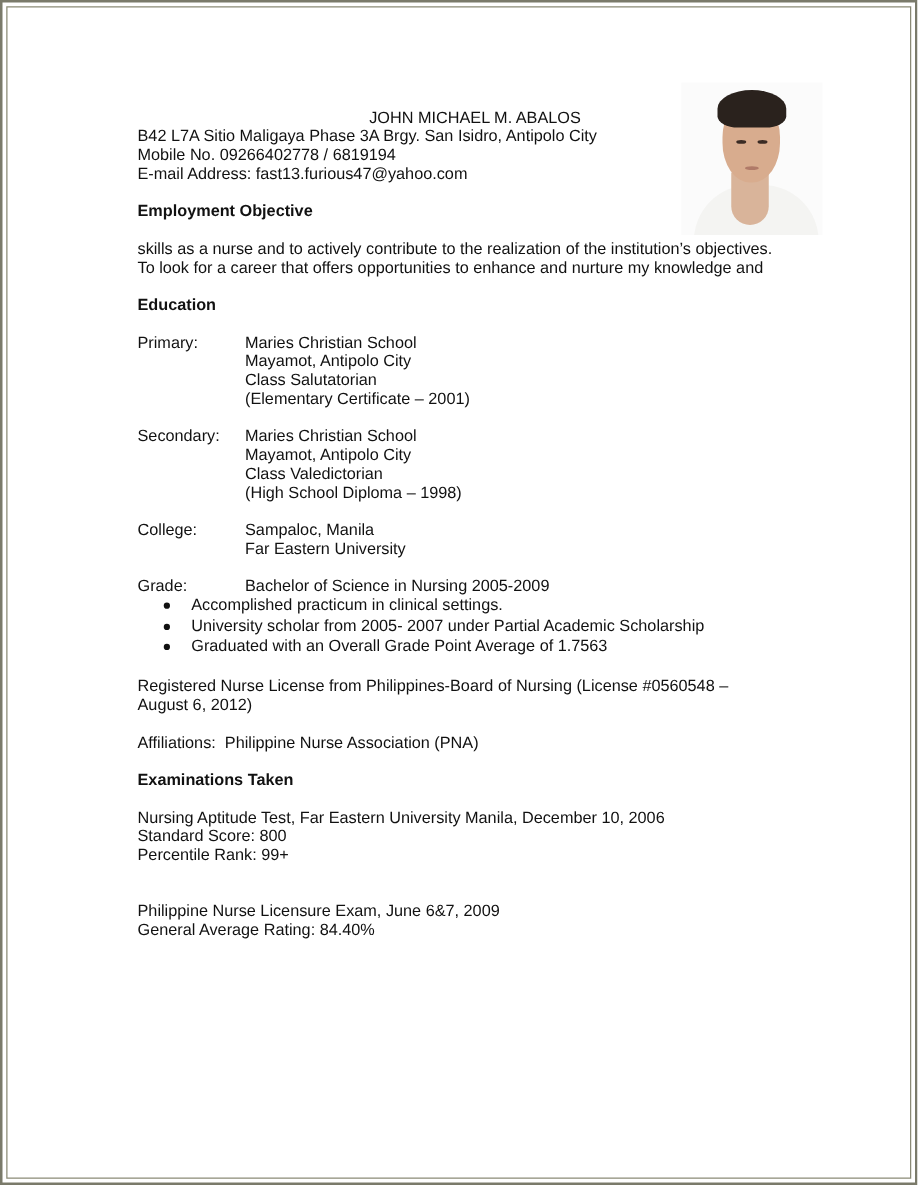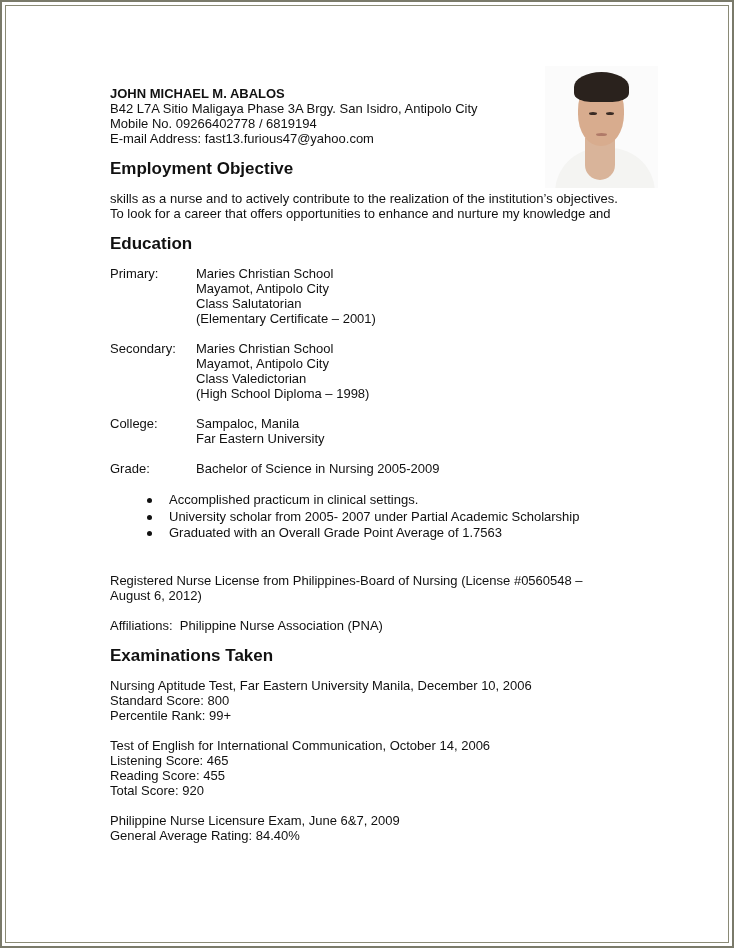--- a/index.html
+++ b/index.html
@@ -31,40 +31,40 @@
     }
     .page {
       position: absolute;
       left: 110px;
       top: 86px;
       width: 540px;
       font-size: 13px;
       line-height: 15px;
     }
     .line { white-space: nowrap; }
-    .bold { font-weight: bold; }
+    .bold { font-weight: normal; text-align: center; }
     .gap { height: 15px; }
     .section-title {
       font-weight: bold;
-      font-size: 17px;
+      font-size: 13px;
     }
     .row {
       display: flex;
       justify-content: flex-end;
     }
     .row .label {
       width: 86px;
       flex: none;
     }
     .row .value {
       flex: 1;
     }
     .bullets {
       list-style: none;
-      margin: 16px;
+      margin: 0;
       padding: 0;
     }
     .bullets li {
       position: relative;
       padding-left: 43px;
       line-height: 16.5px;
     }
     .bullets li .dot {
       position: absolute;
       left: 21px;
@@ -229,26 +229,20 @@
   <div class="gap"></div>
 
   <div>
     <div class="line">Nursing Aptitude Test, Far Eastern University Manila, December 10, 2006</div>
     <div class="line">Standard Score: 800</div>
     <div class="line">Percentile Rank: 99+</div>
   </div>
 
   <div class="gap"></div>
 
-  <div>
-    <div class="line">Test of English for International Communication, October 14, 2006</div>
-    <div class="line">Listening Score: 465</div>
-    <div class="line">Reading Score: 455</div>
-    <div class="line">Total Score: 920</div>
-  </div>
 
   <div class="gap"></div>
 
   <div>
     <div class="line">Philippine Nurse Licensure Exam, June 6&amp;7, 2009</div>
     <div class="line">General Average Rating: 84.40%</div>
   </div>
 
 </div>
 

